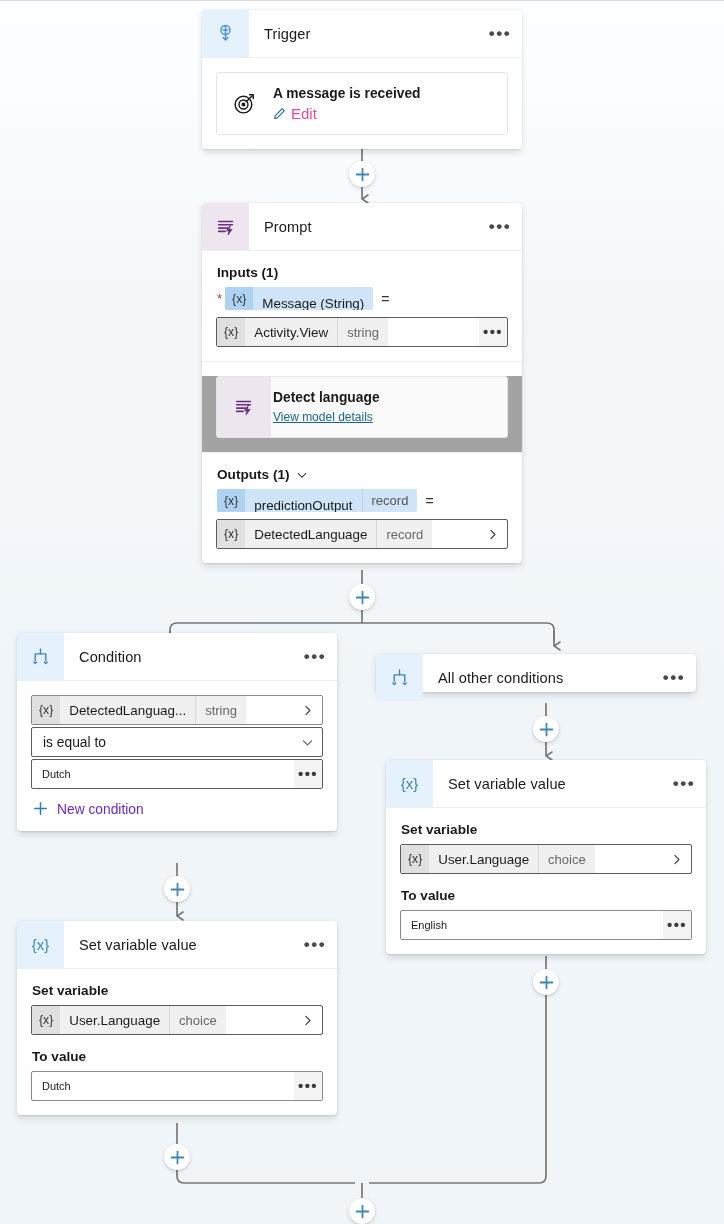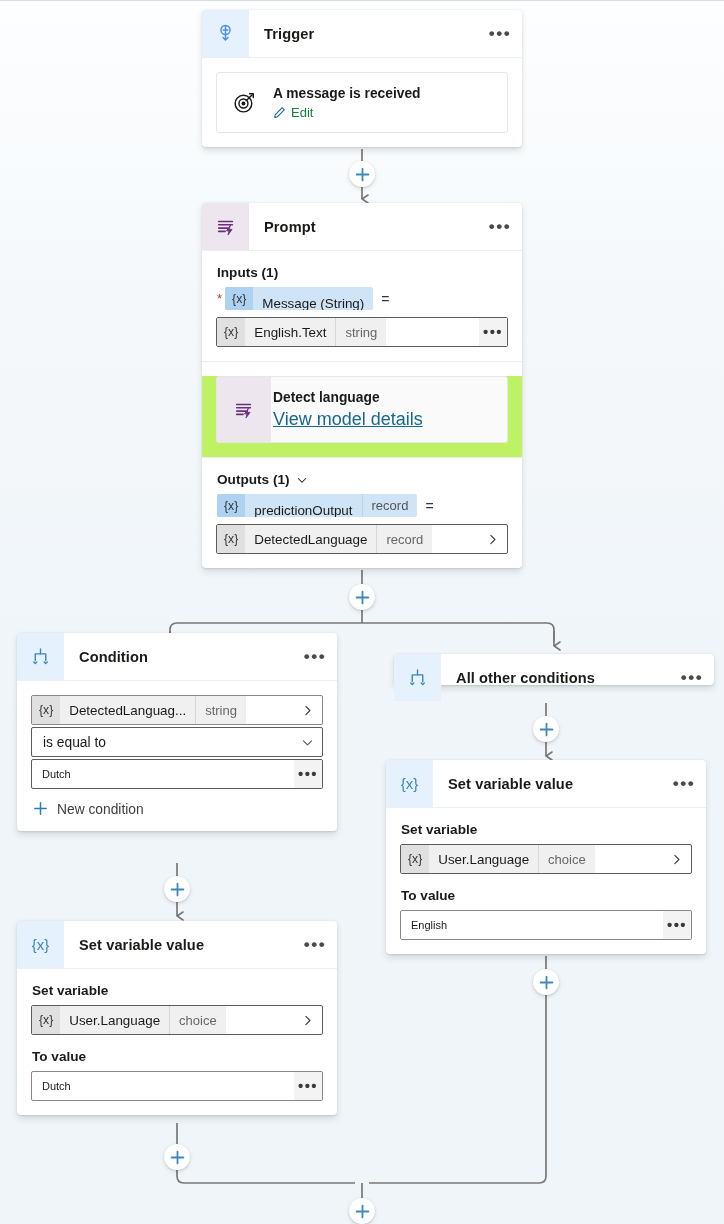--- a/index.html
+++ b/index.html
@@ -39,21 +39,21 @@
   .icon-box {
     width: 47px; height: 47px;
     display: flex; align-items: center; justify-content: center;
     flex: 0 0 47px;
     border-top-left-radius: 4px;
   }
   .icon-blue { background: #e5f1fc; }
   .icon-purple { background: #eee6ee; }
   .node-title {
     font-size: 14.6px;
-    font-weight: 700;
+    font-weight: 400;
     color: #1b1a19;
     margin-left: 15px;
     letter-spacing: .1px;
     white-space: nowrap;
   }
   .ellipsis-btn {
     position: absolute;
     right: 10px; top: 50%;
     transform: translateY(-50%);
     width: 24px; height: 24px;
@@ -80,24 +80,24 @@
     width: 54px;
     display: flex; align-items: center; justify-content: center;
     flex: 0 0 54px;
   }
   .subcard.purple-sub { background: #fafafa; }
   .subcard.purple-sub .sub-icon { background: #eee6ee; }
   .sub-text { padding: 11px 4px 12px 2px; }
   .sub-title { font-size: 13.8px; font-weight: 700; color: #1b1a19; line-height: 19px; }
   .sub-link-row { display: flex; align-items: center; gap: 5px; margin-top: 2px; }
   .sub-link {
-    font-size: 13px; color: #15803d;
+    font-size: 15px; color: #ec4899;
     cursor: pointer;
   }
-  .model-link { font-size: 18px; color: #16688f; text-decoration: underline; display:inline-block; margin-top:2px;}
+  .model-link { font-size: 12px; color: #16688f; text-decoration: underline; display:inline-block; margin-top:2px;}
 
   
   .section-label {
     font-size: 13.6px; font-weight: 700; color: #1b1a19;
     margin: 14px 0 7px 15px;
   }
   .section-label.inline { display: flex; align-items: center; gap: 6px; }
 
   .token-row {
     display: flex; align-items: center;
@@ -186,27 +186,27 @@
     height: 30px;
     display: flex; align-items: center;
     box-sizing: border-box;
   }
   .sel-text { font-size: 13.8px; color: #1b1a19; padding-left: 11px; }
   .sel-chev { margin-left: auto; width: 30px; display:flex; align-items:center; justify-content:center; color:#555; }
 
   .newcond {
     display: flex; align-items: center; gap: 9px;
     margin: 12px 0 0 16px;
-    color: #404040; font-size: 13.8px;
+    color: #6d28d9; font-size: 13.8px;
   }
   .newcond .plus-g { color: #2b7cbf; font-size: 17px; line-height: 12px; font-weight: 400; }
 
   
   .inner-div { height: 1px; background: #eceff2; margin: 14px 0 0 0; }
-  .prompt-modelwrap { background: #bef264; padding-bottom: 14px; }
+  .prompt-modelwrap { background: #a3a3a3; padding-bottom: 14px; }
 
   
   .plus {
     position: absolute;
     width: 26px; height: 26px;
     border-radius: 50%;
     background: #ffffff;
     box-shadow: 0 0.5px 1.6px rgba(0,0,0,.14), 0 1.8px 4px rgba(0,0,0,.12);
     display: flex; align-items: center; justify-content: center;
   }
@@ -359,21 +359,21 @@
         <span class="tokenchip">
           <span class="tk-x">{x}</span>
           <span class="tk-name">Message (String)</span>
         </span>
         <span class="eq">=</span>
       </div>
 
       <div class="inputbox">
         <span class="greytoken">
           <span class="tk-x">{x}</span>
-          <span class="tk-name">English.Text</span>
+          <span class="tk-name">Activity.View</span>
           <span class="tk-type">string</span>
         </span>
         <span class="ib-spacer"></span>
         <span class="ib-dots">•••</span>
       </div>
 
       <div class="inner-div"></div>
 
       <div class="prompt-modelwrap">
         <div class="subcard purple-sub">
@@ -474,21 +474,21 @@
         <span class="plus-g">
           <svg width="15" height="15" viewBox="0 0 15 15">
               <path d="M7.5,1.8 L7.5,13.2 M1.8,7.5 L13.2,7.5" stroke="#2b7cbf" stroke-width="1.5" stroke-linecap="round"></path>
             </svg>
         </span>
         <span>New condition</span>
       </div>
     </div>
   </div>
 
-  <div class="node noborderhead" style="left:394px; top:653px; width:320px; height:31px;">
+  <div class="node noborderhead" style="left:376px; top:653px; width:320px; height:38px;">
     <div class="node-head">
       <div class="icon-box icon-blue">
         <svg width="21" height="21" viewBox="0 0 24 24" fill="none" stroke="#3d87ba" stroke-width="1.6" stroke-linecap="round" stroke-linejoin="round">
           <path d="M12,3.5 L12,9"></path>
           <path d="M6,16.5 L6,9 L18,9 L18,16.5"></path>
           <path d="M4.3,18.3 L6,20 L7.7,18.3"></path>
           <path d="M16.3,18.3 L18,20 L19.7,18.3"></path>
         </svg>
       </div>
       <div class="node-title">All other conditions</div>

